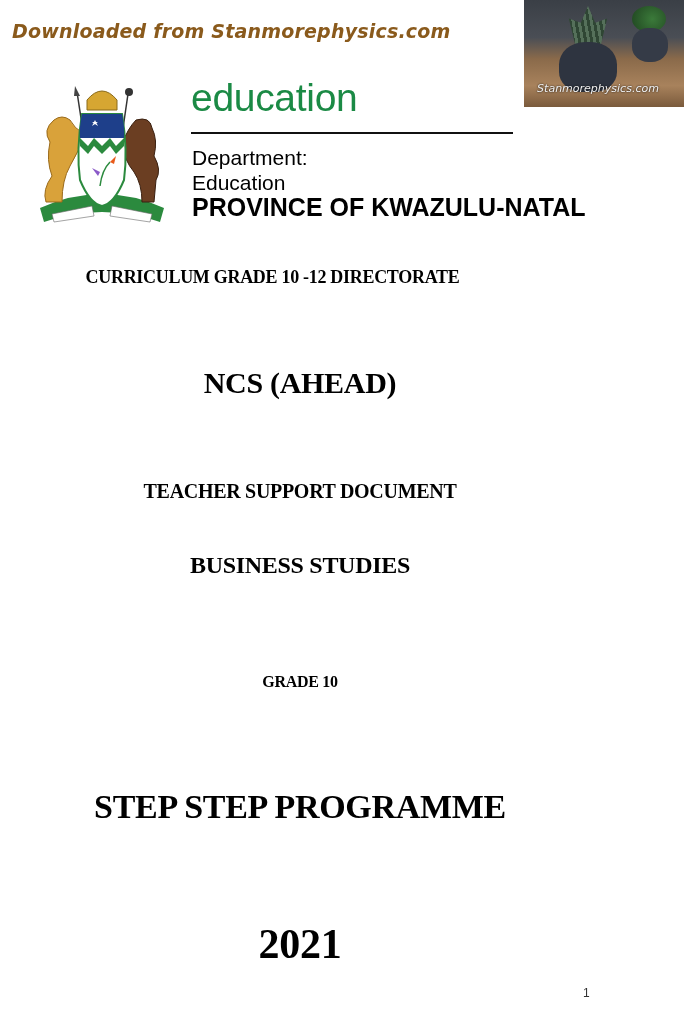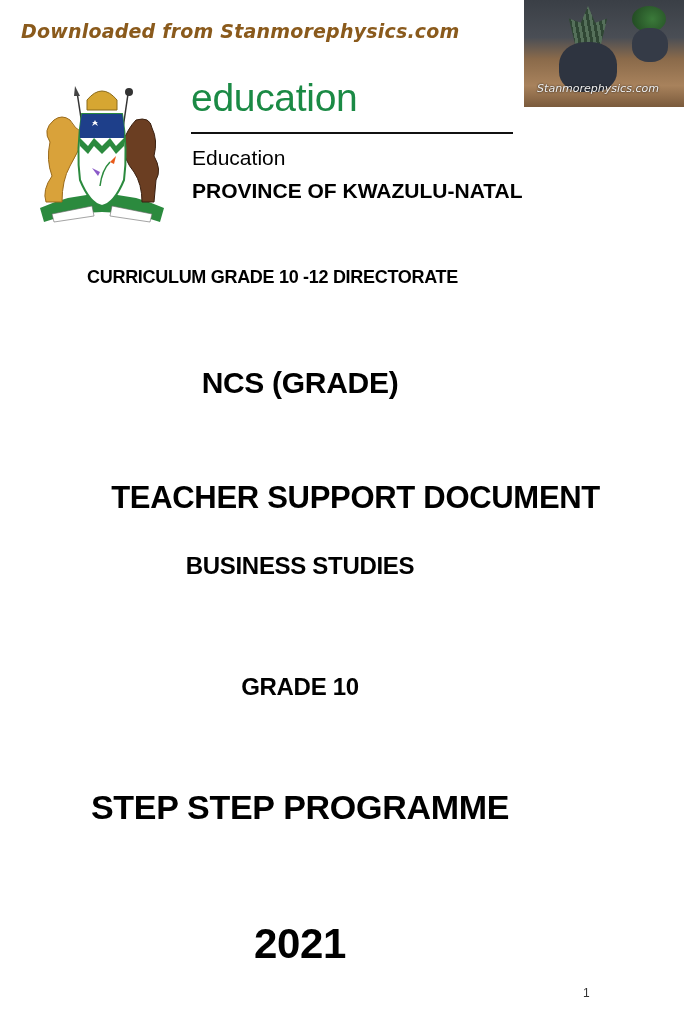--- a/index.html
+++ b/index.html
@@ -1,34 +1,34 @@
 <!DOCTYPE html>
 <html><head>
   <meta charset="utf-8">
   <style>
     html, body { margin: 0; padding: 0; background: #ffffff; }
     body { width: 684px; height: 1024px; position: relative; overflow: hidden; font-family: "Liberation Sans", sans-serif; color: #000; }
-    .watermark { position: absolute; left: 12px; top: 20px; font-family: "DejaVu Sans", sans-serif; font-weight: bold; font-style: italic; font-size: 19px; color: #8a5a1c; letter-spacing: 0.2px; margin-left: 9px; }
+    .watermark { position: absolute; left: 12px; top: 20px; font-family: "DejaVu Sans", sans-serif; font-weight: bold; font-style: italic; font-size: 19px; color: #8a5a1c; letter-spacing: 0.2px; }
     .thumb { position: absolute; left: 524px; top: 0; width: 173px; height: 107px; overflow: hidden; background: linear-gradient(180deg, #3a3f46 0%, #4a4e55 35%, #8a6a4a 55%, #a8825c 80%, #7a5a3c 100%); }
     .thumb .pot1 { position: absolute; left: 35px; top: 42px; width: 58px; height: 50px; background: #2e3440; border-radius: 45% 45% 40% 40%; }
     .thumb .pot2 { position: absolute; left: 108px; top: 28px; width: 36px; height: 34px; background: #353b47; border-radius: 45%; }
     .thumb .leaves { position: absolute; left: 40px; top: 6px; width: 48px; height: 42px; background: repeating-linear-gradient(80deg, #55705a 0 3px, #2f4634 3px 6px); clip-path: polygon(50% 0, 65% 40%, 90% 30%, 75% 100%, 25% 100%, 10% 30%, 35% 40%); }
     .thumb .leaves2 { position: absolute; left: 108px; top: 6px; width: 34px; height: 26px; background: radial-gradient(circle at 60% 50%, #3b7a3a, #1f4420); border-radius: 50%; }
     .thumb .cap { position: absolute; left: 4px; top: 82px; width: 140px; text-align: center; font-family: "DejaVu Sans", sans-serif; font-style: italic; font-size: 11px; color: #f2f2f2; text-shadow: 0 0 2px #000; }
     .coat { position: absolute; left: 32px; top: 80px; width: 140px; height: 148px; }
     .edu-word { position: absolute; left: 191px; top: 76px; font-size: 39px; color: #1b8a45; font-family: "Liberation Sans", sans-serif; letter-spacing: -0.3px; }
     .edu-rule { position: absolute; left: 191px; top: 132px; width: 322px; height: 2px; background: #111; }
     .dept { position: absolute; left: 192px; top: 145px; font-size: 21px; line-height: 25px; }
-    .dept .l3 { font-weight: bold; font-size: 21px; margin-top: 8px; }
-    .line { position: absolute; width: 684px; left: 0; text-align: center; font-weight: bold; font-family: Liberation Sans, sans-serif; letter-spacing: -0.3px; }
+    .dept .l3 { font-weight: bold; font-size: 25px; }
+    .line { position: absolute; width: 684px; left: 0; text-align: center; font-weight: bold; font-family: Liberation Serif, serif; letter-spacing: -0.3px; }
     .directorate { left: 0; width: 545px; top: 267px; font-size: 18px; }
     .ncs { width: 600px; top: 366px; font-size: 30px; }
-    .tsd { width: 600px; top: 480px; font-size: 31px; text-align: right; }
+    .tsd { width: 600px; top: 480px; font-size: 20px; }
     .bs { width: 600px; top: 552px; font-size: 24px; }
-    .grade { width: 600px; top: 673px; font-size: 24px; }
+    .grade { width: 600px; top: 673px; font-size: 16px; }
     .step { width: 600px; top: 788px; font-size: 34px; }
     .year { width: 600px; top: 920px; font-size: 42px; }
     .pageno { position: absolute; left: 583px; top: 986px; font-size: 12px; color: #333; font-family: "Liberation Sans", sans-serif; }
   </style>
 </head>
 <body>
 
 <div class="watermark">Downloaded from Stanmorephysics.com</div>
 
 <div class="thumb">
@@ -61,25 +61,26 @@
   <path d="M60 46 l3 -6 l3 6 l-6 -4 h6 z" fill="#fff"></path>
   <path d="M48 58 L56 66 L62 58 L70 66 L78 58 L84 66 L92 58 L92 66 L84 74 L78 66 L70 74 L62 66 L56 74 L48 66 Z" fill="#2b8a3e"></path>
   <path d="M68 106 Q70 90 78 82" stroke="#2b8a3e" stroke-width="1.5" fill="none"></path>
   <path d="M78 82 l6 -6 l-2 8 z" fill="#e85a1a"></path>
   <path d="M66 96 l-6 -8 l8 4 z" fill="#8a5ac8"></path>
 </svg>
 
 <div class="edu-word">education</div>
 <div class="edu-rule"></div>
 <div class="dept">
+  <div>Department:</div>
   <div>Education</div>
   <div class="l3">PROVINCE OF KWAZULU-NATAL</div>
 </div>
 
 <div class="line directorate">CURRICULUM GRADE 10 -12 DIRECTORATE</div>
-<div class="line ncs">NCS (GRADE)</div>
+<div class="line ncs">NCS (AHEAD)</div>
 <div class="line tsd">TEACHER SUPPORT DOCUMENT</div>
 <div class="line bs">BUSINESS STUDIES</div>
 <div class="line grade">GRADE 10</div>
 <div class="line step">STEP STEP PROGRAMME</div>
 <div class="line year">2021</div>
 
 <div class="pageno">1</div>
 
 </body></html>

